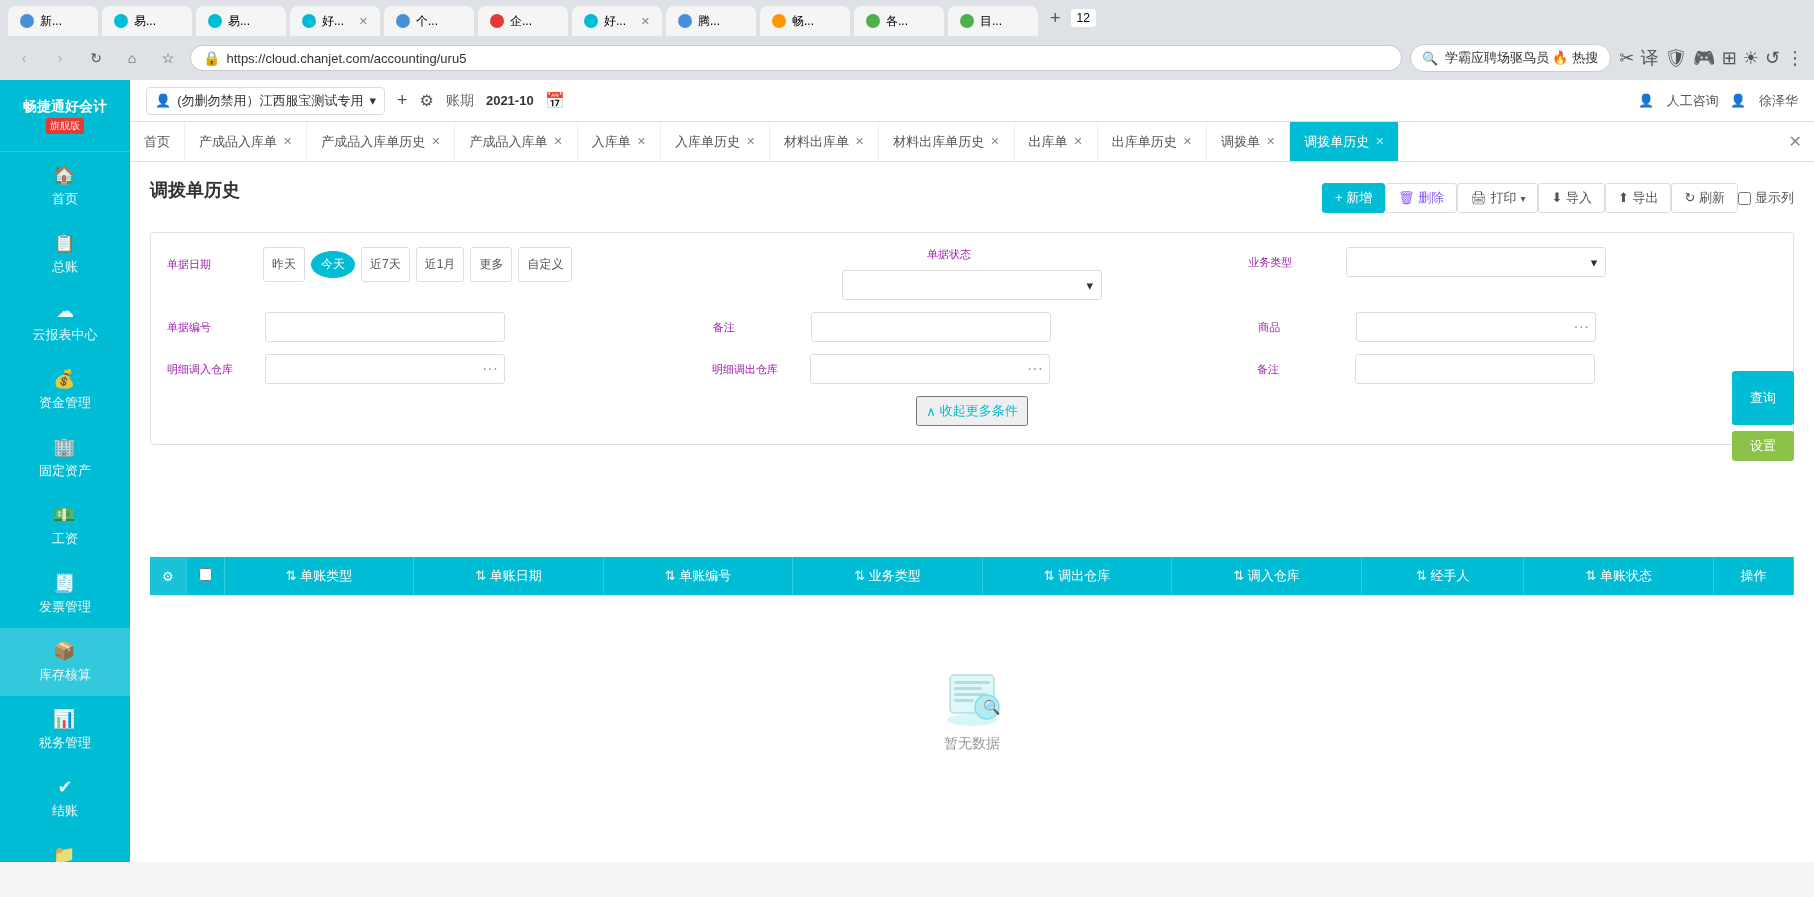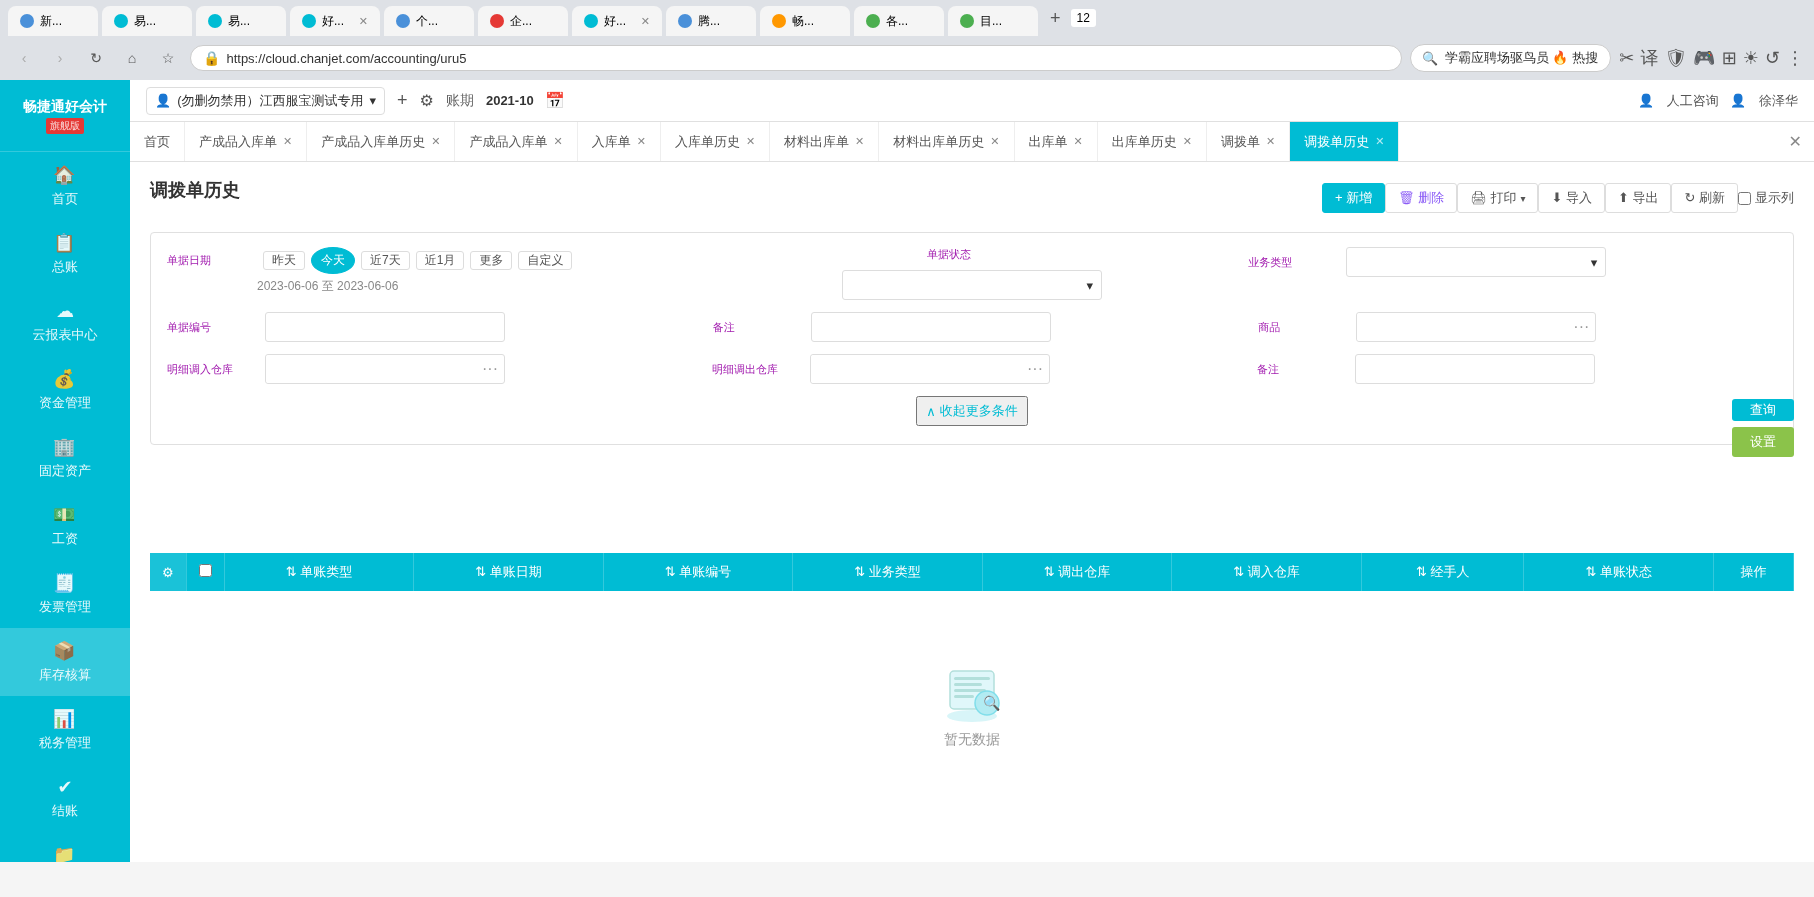--- a/index.html
+++ b/index.html
@@ -39,28 +39,28 @@
 
     
     .page-content { flex: 1; padding: 16px 20px; overflow-y: auto; }
     .page-title { font-size: 18px; font-weight: bold; color: #333; margin-bottom: 16px; }
     .toolbar-btn { padding: 5px 12px; border: 1px solid #ddd; border-radius: 3px; cursor: pointer; font-size: 13px; background: #fff; color: #555; display: flex; align-items: center; gap: 4px; }
     .toolbar-btn.danger { color: #8b5cf6; }
 
     
     .filter-section { border: 1px solid #e0e0e0; border-radius: 4px; padding: 14px 16px; margin-bottom: 16px; background: #fff; }
     .filter-label { color: #a21caf; font-size: 11px; width: 90px; flex-shrink: 0; }
-    .date-btn { padding: 0 8px; border: 1px solid #ddd; border-radius: 3px; cursor: pointer; font-size: 12px; color: #555; background: #fff; }
+    .date-btn { padding: 8px 8px; border: 1px solid #ddd; border-radius: 3px; cursor: pointer; font-size: 12px; color: #555; background: #fff; }
     .date-btn.active { background: #00bcd4; color: #fff; border-color: #00bcd4; border-radius: 50%; padding: 4px 9px; }
     .filter-select { height: 30px; border: 1px solid #ddd; border-radius: 3px; padding: 0 8px; font-size: 13px; color: #333; background: #fff; min-width: 200px; cursor: pointer; display: flex; align-items: center; justify-content: space-between; }
     .filter-input { height: 30px; border: 1px solid #ddd; border-radius: 3px; padding: 0 8px; font-size: 13px; color: #333; background: #fff; min-width: 200px; outline: none; }
     .filter-ellipsis { color: #999; font-size: 16px; cursor: pointer; padding: 0 6px; }
     .collapse-btn { display: flex; align-items: center; gap: 4px; color: #00bcd4; font-size: 13px; cursor: pointer; padding: 4px 8px; }
     .collapse-row { display: flex; justify-content: center; padding: 4px 0; }
-    .btn-query { background: #00bcd4; color: #fff; border: none; border-radius: 3px; padding: 2px 18px; font-size: 13px; cursor: pointer; margin-top: 28px; }
+    .btn-query { background: #00bcd4; color: #fff; border: none; border-radius: 3px; padding: 18px 18px; font-size: 13px; cursor: pointer; }
     .btn-settings { background: #8bc34a; color: #fff; border: none; border-radius: 3px; padding: 6px 14px; font-size: 13px; cursor: pointer; }
 
     
     .data-table { width: 100%; border-collapse: collapse; }
     .table-header { background: #00bcd4; color: #fff; }
     .table-header th { padding: 10px 12px; font-size: 13px; font-weight: normal; border-right: 1px solid rgba(255,255,255,0.2); text-align: center; white-space: nowrap; }
     .table-header th:first-child { width: 36px; }
     .th-gear { width: 36px; background: rgba(255,255,255,0.1); }
     .th-check { width: 30px; }
 
@@ -313,21 +313,20 @@
           <div style="display:flex;flex-direction:column;gap:4px;">
             <div style="display:flex;align-items:center;gap:6px;">
               <span class="filter-label">单据日期</span>
               <button class="date-btn">昨天</button>
               <button class="date-btn active">今天</button>
               <button class="date-btn">近7天</button>
               <button class="date-btn">近1月</button>
               <button class="date-btn">更多</button>
               <button class="date-btn">自定义</button>
             </div>
-            <span style="font-size:12px;color:#888;padding-left:90px;">2023-06-06 至 2023-06-06</span>
           </div>
           <div style="display:flex;align-items:center;gap:8px;flex-direction:column;">
             <span class="filter-label">单据状态</span>
             <div class="filter-select" style="min-width:260px;border:1px solid #ddd;border-radius:3px;height:30px;padding:0 8px;display:flex;align-items:center;justify-content:space-between;">
               <span></span>
               <span>▾</span>
             </div>
           </div>
           <div style="display:flex;align-items:center;gap:8px;">
             <span class="filter-label">业务类型</span>

